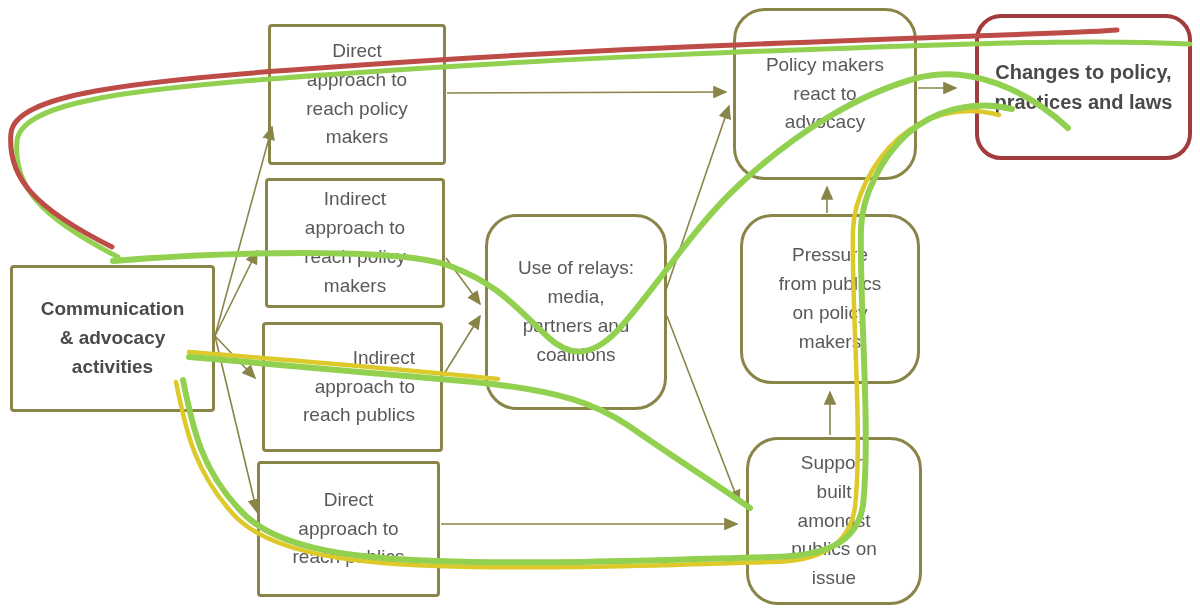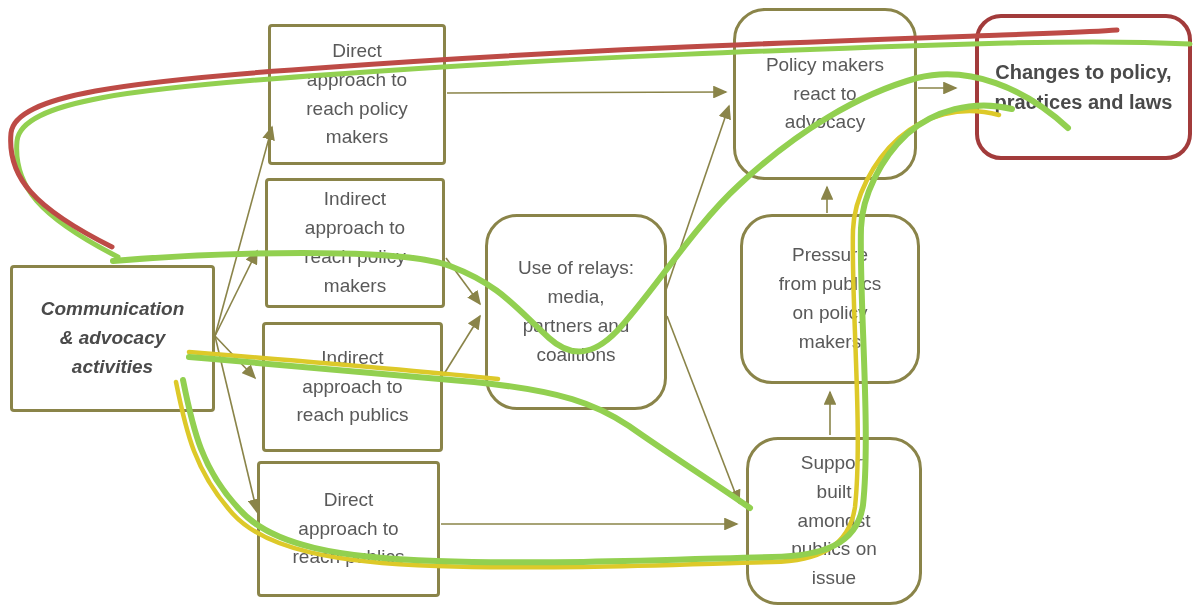--- a/index.html
+++ b/index.html
@@ -24,33 +24,33 @@
   .s-green.thin{stroke-width:5;}
   .s-yellow{stroke:var(--yellow,#ddc929);stroke-width:4.5;fill:none;stroke-linecap:round;}
   .ah-fill{fill:var(--olive,#8a8449);}
 </style>
 </head>
 <body>
 
 <div class="stage">
 
   <div class="node" style="left:10px;top:265px;width:205px;height:147px;">
-    <span class="txt bold" style="max-width:150px;font-style:italic;">Communication &amp; advocacy activities</span>
+    <span class="txt bold" style="max-width:150px;">Communication &amp; advocacy activities</span>
   </div>
 
   <div class="node" style="left:268px;top:24px;width:178px;height:141px;">
     <span class="txt" style="max-width:120px;">Direct approach to reach policy makers</span>
   </div>
 
   <div class="node" style="left:265px;top:178px;width:180px;height:130px;">
     <span class="txt" style="max-width:120px;">Indirect approach to reach policy makers</span>
   </div>
 
   <div class="node" style="left:262px;top:322px;width:181px;height:130px;">
-    <span class="txt" style="max-width:125px;">Indirect approach to reach publics</span>
+    <span class="txt" style="max-width:125px;text-align:right;">Indirect approach to reach publics</span>
   </div>
 
   <div class="node" style="left:257px;top:461px;width:183px;height:136px;">
     <span class="txt" style="max-width:125px;">Direct approach to reach publics</span>
   </div>
 
   <div class="node" style="left:485px;top:214px;width:182px;height:196px;border-radius:32px;">
     <span class="txt" style="max-width:128px;">Use of relays: media, partners and coalitions</span>
   </div>
 

